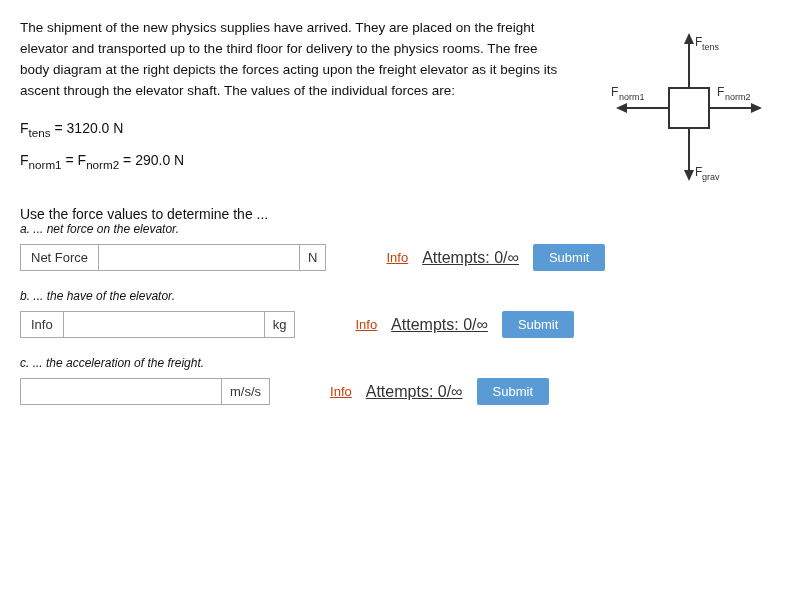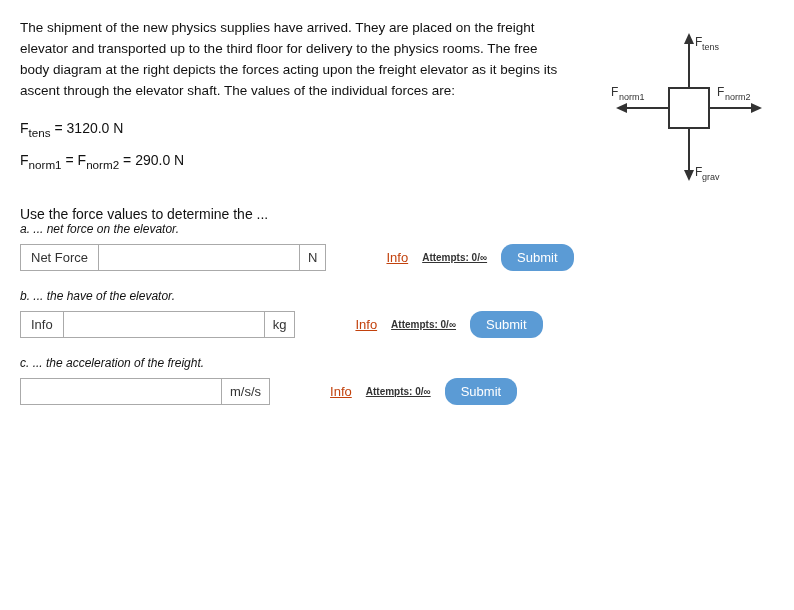--- a/index.html
+++ b/index.html
@@ -91,35 +91,34 @@
       align-items: center;
     }
     .info-link {
       color: #c2410c;
       text-decoration: underline;
       font-size: 13px;
       cursor: pointer;
       margin-left: 60px;
     }
     .attempts-label {
-      font-size: 10px;
+      font-size: 16px;
       color: #333;
       text-decoration: underline;
       margin-left: 14px;
-      font-weight: bold;
     }
     .submit-btn {
       background: #5b9bd5;
       color: #fff;
       border: none;
       padding: 6px 16px;
       font-size: 13px;
       cursor: pointer;
       margin-left: 14px;
-      border-radius: 12px;
+      border-radius: 2px;
     }
     
     .diagram-svg {
       display: block;
     }
   </style>
 </head>
 <body>
 
 <div class="top-section">

